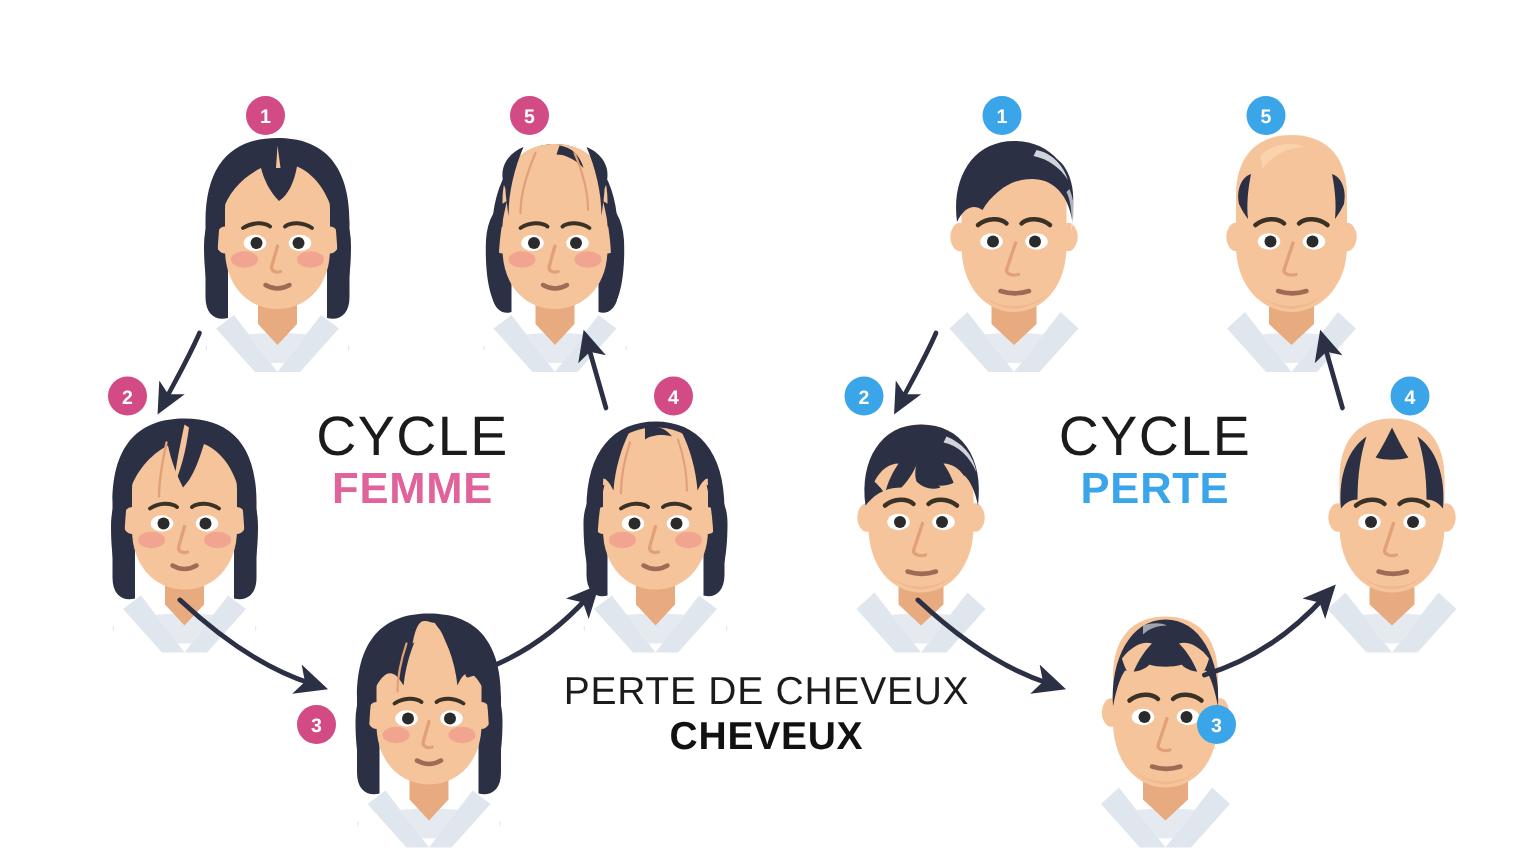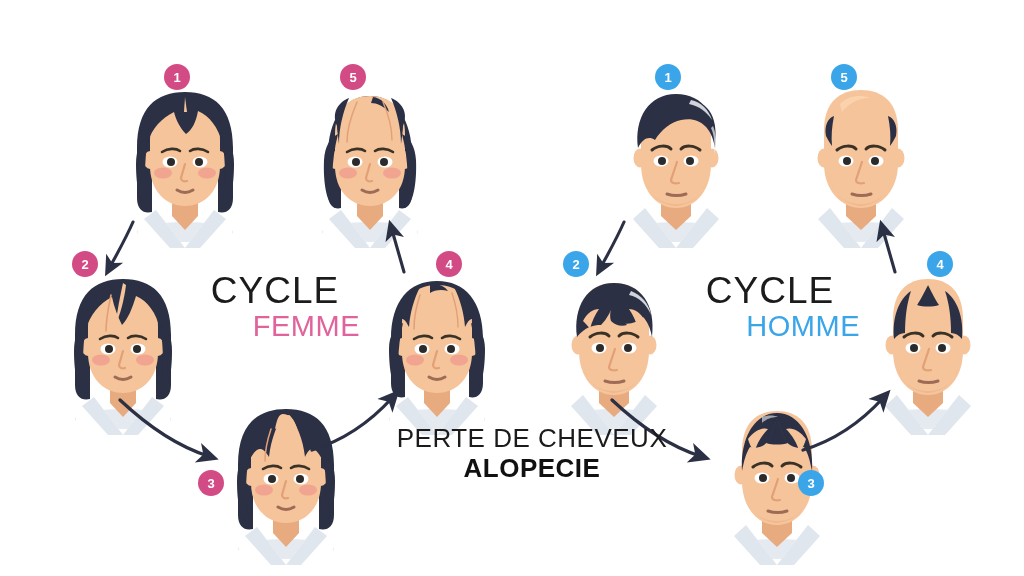--- a/index.html
+++ b/index.html
@@ -30,21 +30,21 @@
   .badge.pink{background:#d24b84;}
   .badge.blue{background:#3aa5e8;}
 
   
   .cycle-label{position:absolute;text-align:center;z-index:4;}
   .cycle-label .l1{
     font-size:37px;color:#1b1b1b;letter-spacing:1px;
     font-weight:300;line-height:1.05;
   }
   .cycle-label .l2{
-    font-size:29px;font-weight:normal;letter-spacing:0.5px;line-height:1.1;text-align:right;
+    font-size:29px;font-weight:bold;letter-spacing:0.5px;line-height:1.1;
   }
   .cycle-label.femme .l2{color:#e0639b;}
   .cycle-label.homme .l2{color:#3aa5e8;}
 
   
   .main-title{position:absolute;text-align:center;z-index:4;}
   .main-title .t1{font-size:26px;color:#1b1b1b;font-weight:300;letter-spacing:0.5px;line-height:1.1;}
   .main-title .t2{font-size:26px;color:#111111;font-weight:bold;letter-spacing:0.5px;line-height:1.2;}
 
   
@@ -389,21 +389,21 @@
       <path d="M66,116 C72,118 79,118 85,116" fill="none" stroke="#9e6b56" stroke-width="3" stroke-linecap="round"></path>
       <path d="M44,96 C46,114 56,126 75,128 C94,126 104,114 106,96 C104,116 92,126 75,126 C58,126 46,116 44,96 Z" fill="#e8ab7f" opacity="0.5"></path>
     </svg>
   </div>
   <div class="badge blue" style="left:831px;top:64px;">
     <span>5</span>
   </div>
 
   <div class="cycle-label homme" style="left:680px;top:272px;width:180px;">
     <div class="l1">CYCLE</div>
-    <div class="l2">HOMME</div>
-  </div>
-
-  <div class="main-title" style="left:370px;top:424px;width:282px;margin-left:21px;">
+    <div class="l2">PERTE</div>
+  </div>
+
+  <div class="main-title" style="left:370px;top:446px;width:282px;">
     <div class="t1">PERTE DE CHEVEUX</div>
-    <div class="t2">ALOPECIE</div>
+    <div class="t2">CHEVEUX</div>
   </div>
 
 </div>
 
 </body></html>

